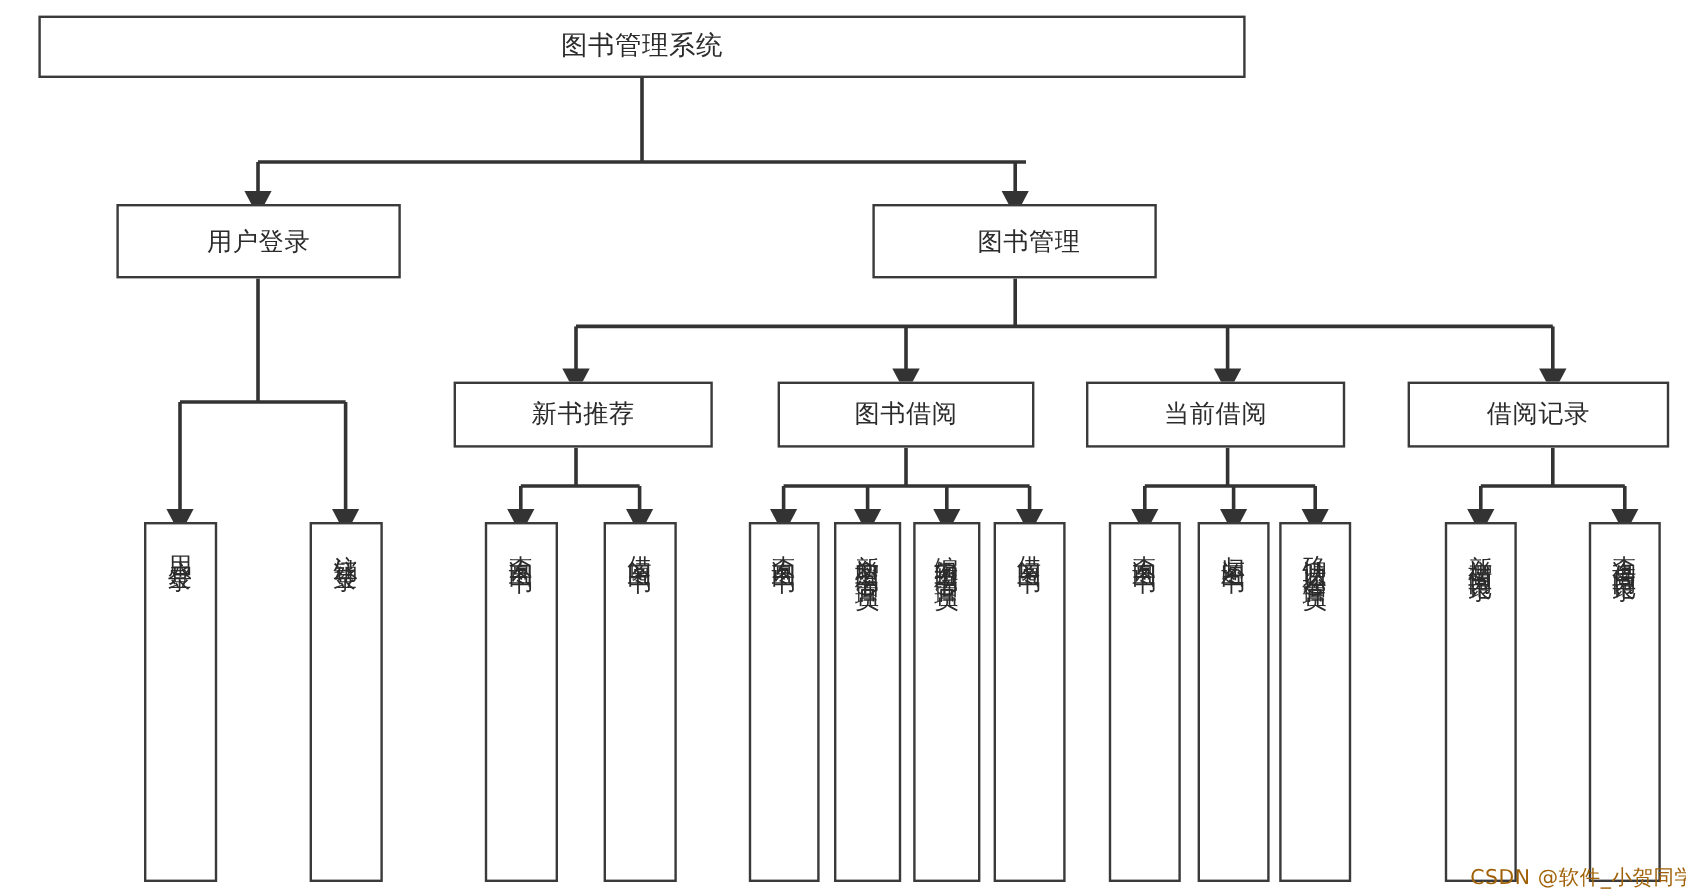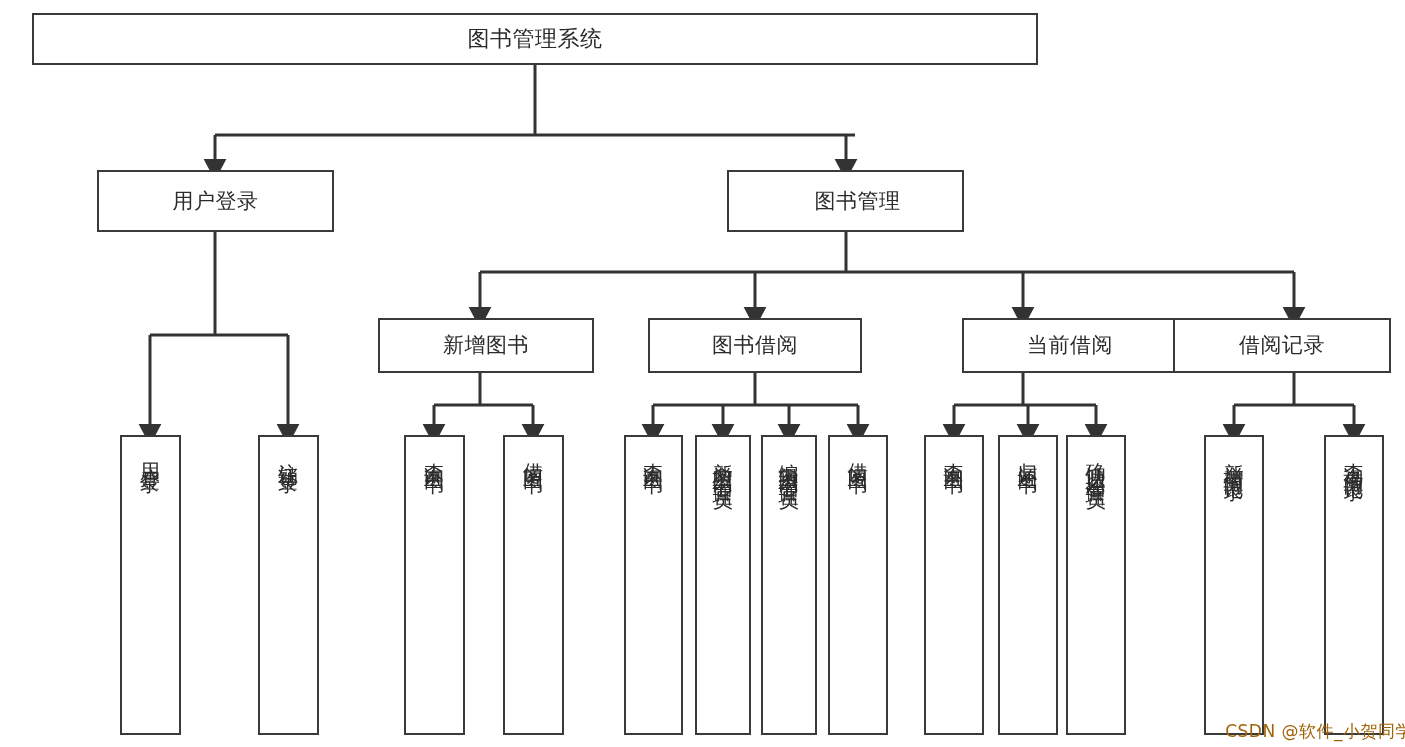--- a/index.html
+++ b/index.html
@@ -133,26 +133,26 @@
       <div class="node-box root" style="left: 16px; top: 13px; width: 1006px; height: 52px;">
         <span class="node-label">图书管理系统</span>
       </div>
       <div class="node-box level1" style="left: 81px; top: 170px; width: 237px; height: 62px;">
         <span class="node-label">用户登录</span>
       </div>
       <div class="node-box level1" style="left: 711px; top: 170px; width: 237px; height: 62px; padding-left: 24px;">
         <span class="node-label">图书管理</span>
       </div>
       <div class="node-box level2" style="left: 362px; top: 318px; width: 216px; height: 55px;">
-        <span class="node-label">新增图书</span>
+        <span class="node-label">新书推荐</span>
       </div>
       <div class="node-box level2" style="left: 632px; top: 318px; width: 214px; height: 55px; justify-content: center;">
         <span class="node-label">图书借阅</span>
       </div>
-      <div class="node-box level2" style="left: 946px; top: 318px; width: 216px; height: 55px;">
+      <div class="node-box level2" style="left: 889px; top: 318px; width: 216px; height: 55px;">
         <span class="node-label">当前借阅</span>
       </div>
       <div class="node-box level2" style="left: 1157px; top: 318px; width: 218px; height: 55px;">
         <span class="node-label">借阅记录</span>
       </div>
       <div class="node-box leaf vertical" style="left: 104px; top: 435px; width: 61px; height: 300px;">
         <span class="node-label">用户登录</span>
       </div>
       <div class="node-box leaf vertical" style="left: 242px; top: 435px; width: 61px; height: 300px;">
         <span class="node-label">注销登录</span>

